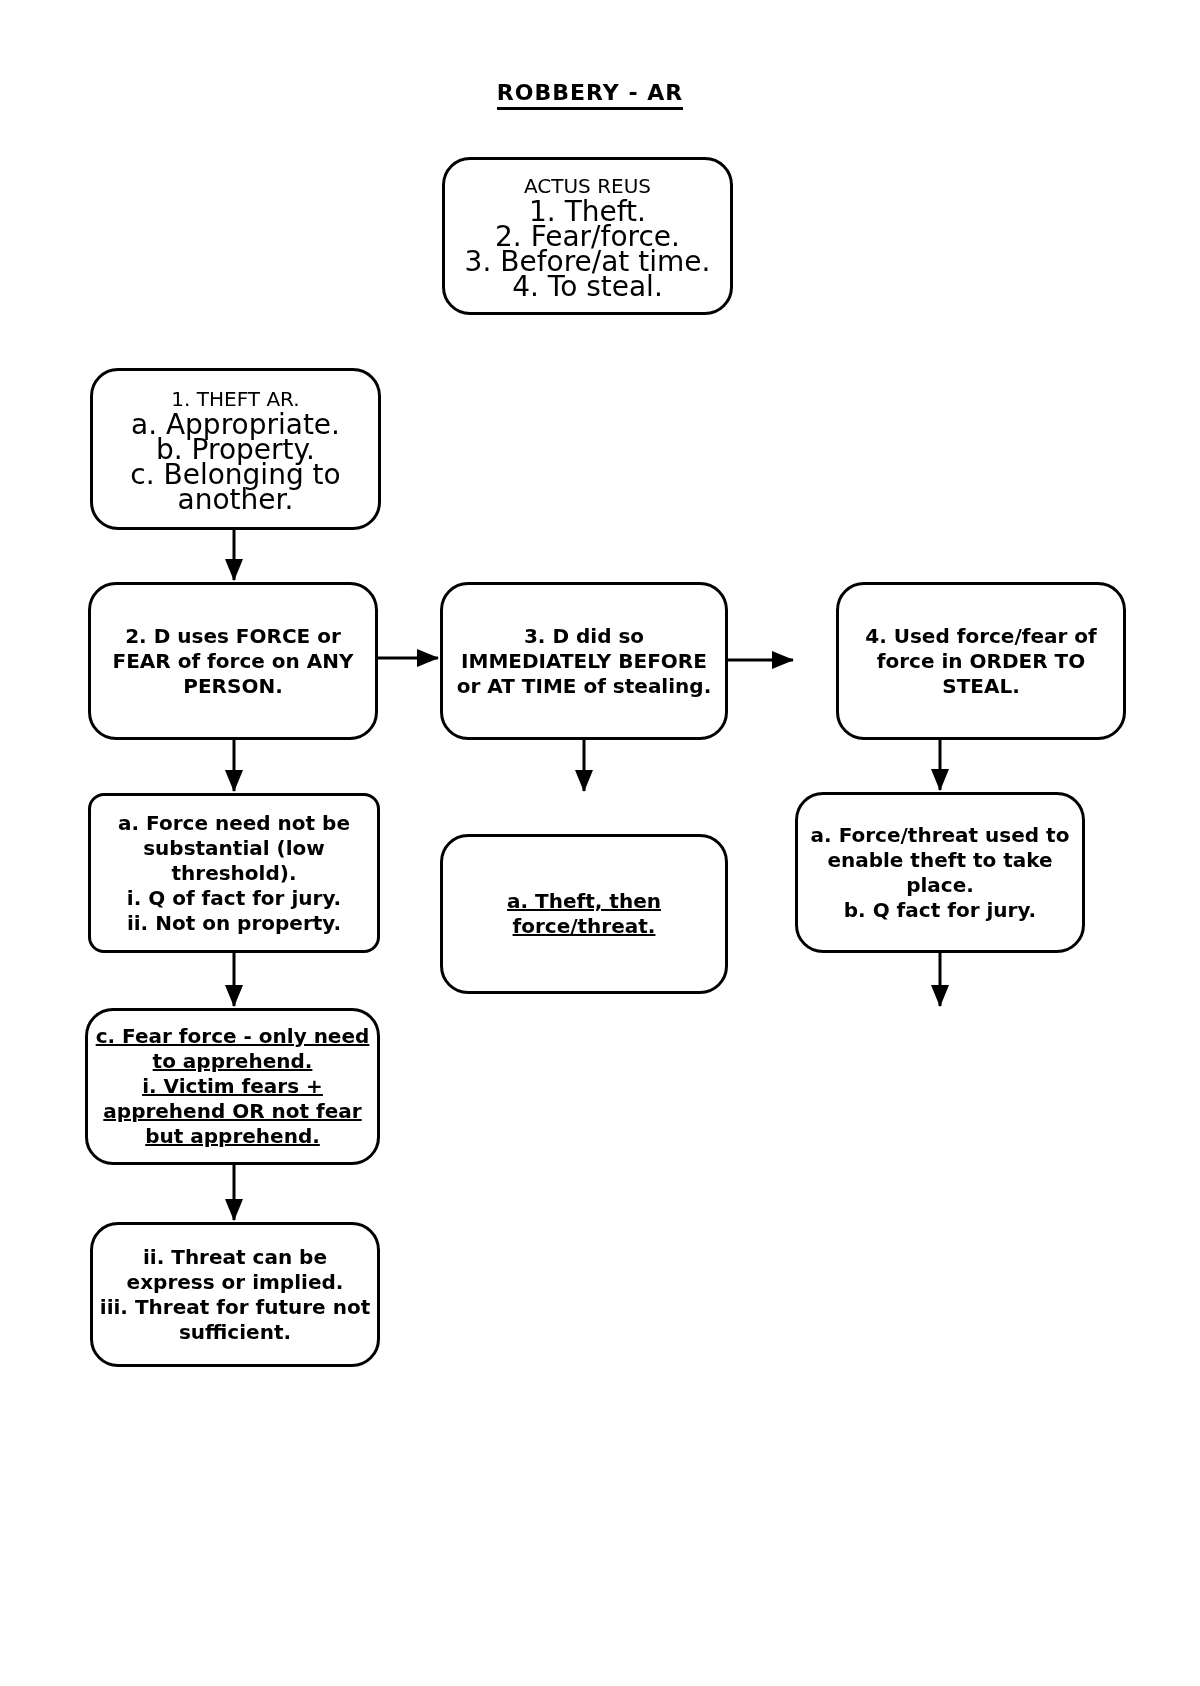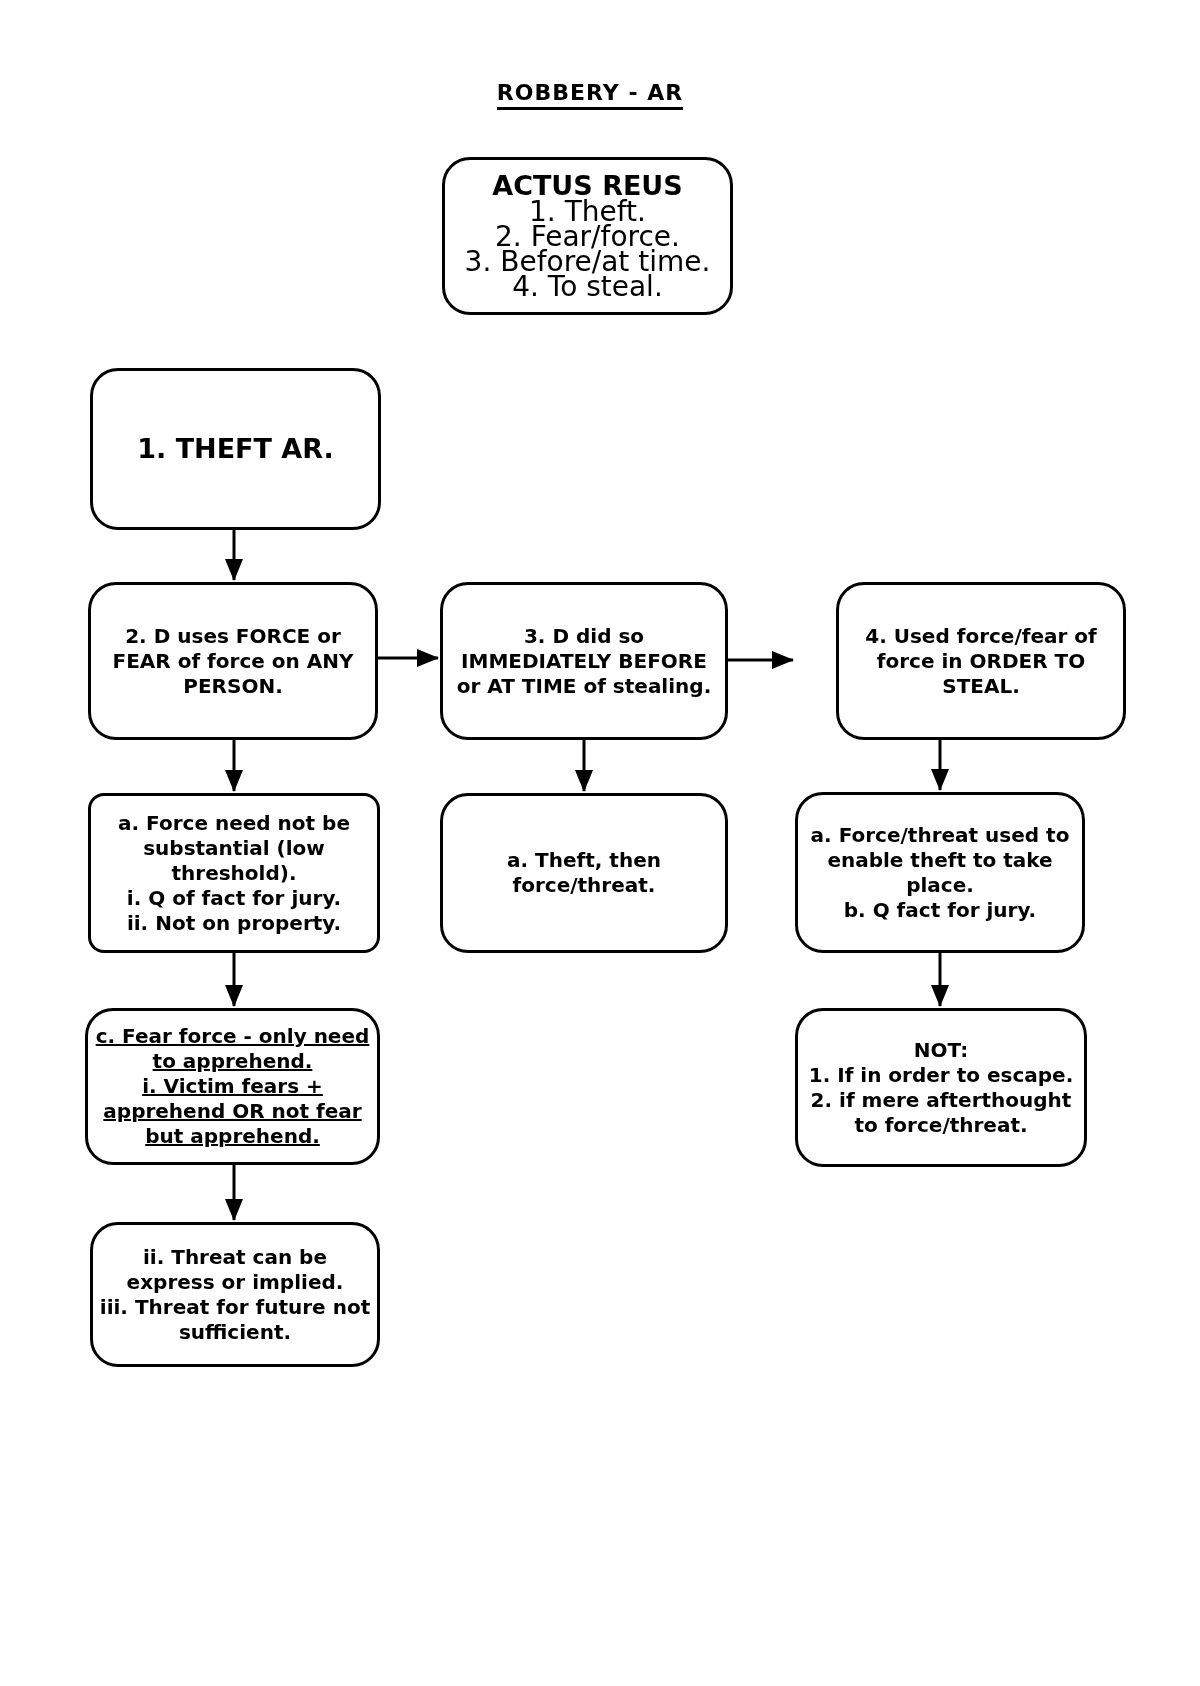--- a/index.html
+++ b/index.html
@@ -49,39 +49,39 @@
     align-items: center;
     justify-content: center;
     text-align: center;
     white-space: pre-line;
     font-size: 20px;
     font-weight: bold;
     line-height: 25px;
     padding: 6px 2px;
   }
   .box .heading {
-    font-weight: bold;
-    font-size: 27px;
+    font-weight: normal;
+    font-size: 20px;
     line-height: 26px;
     white-space: pre-line;
   }
   .box .body {
     font-weight: normal;
     font-size: 28px;
     line-height: 25px;
     white-space: pre-line;
   }
   
   #b-actus   { left: 442px; top: 157px; width: 291px; height: 158px; }
   #b-theft   { left:  90px; top: 368px; width: 291px; height: 162px; align-items: center; }
   #b-force   { left:  88px; top: 582px; width: 290px; height: 158px; }
   #b-immed   { left: 440px; top: 582px; width: 288px; height: 158px; }
   #b-order   { left: 795px; top: 582px; width: 290px; height: 158px; margin-left: 41px; }
   #b-thresh  { left:  88px; top: 793px; width: 292px; height: 160px; border-radius: 16px; }
-  #b-then    { left: 440px; top: 793px; width: 288px; height: 160px; }
+  #b-then    { left: 440px; top: 834px; width: 288px; height: 160px; text-decoration: underline; }
   #b-enable  { left: 795px; top: 792px; width: 290px; height: 161px; }
   #b-fear    { left:  85px; top: 1008px; width: 295px; height: 157px; text-decoration: underline; }
   #b-not     { left: 795px; top: 1008px; width: 292px; height: 159px; }
   #b-express { left:  90px; top: 1222px; width: 290px; height: 145px; }
   svg line { stroke: #000000; stroke-width: 3; }
 </style>
 </head>
 <body>
 
 <div id="canvas">
@@ -110,20 +110,23 @@
   <div class="box" id="b-actus">
     <span class="heading">ACTUS REUS</span>
     <span class="body">1. Theft.
 2. Fear/force.
 3. Before/at time.
 4. To steal.</span>
   </div>
 
   <div class="box" id="b-theft">
     <span class="heading">1. THEFT AR.</span>
+    <span class="body">a. Appropriate.
+b. Property.
+c. Belonging to another.</span>
   </div>
 
   <div class="box" id="b-force">
     <span>2. D uses FORCE or
 FEAR of force on ANY
 PERSON.</span>
   </div>
 
   <div class="box" id="b-immed">
     <span>3. D did so
@@ -158,26 +161,20 @@
   </div>
 
   <div class="box" id="b-fear">
     <span>c. Fear force - only need
 to apprehend.
 i. Victim fears +
 apprehend OR not fear
 but apprehend.</span>
   </div>
 
-  <div class="box" id="b-not">
-    <span>NOT:
-1. If in order to escape.
-2. if mere afterthought
-to force/threat.</span>
-  </div>
 
   <div class="box" id="b-express">
     <span>ii. Threat can be
 express or implied.
 iii. Threat for future not
 sufficient.</span>
   </div>
 
 </div>
 

